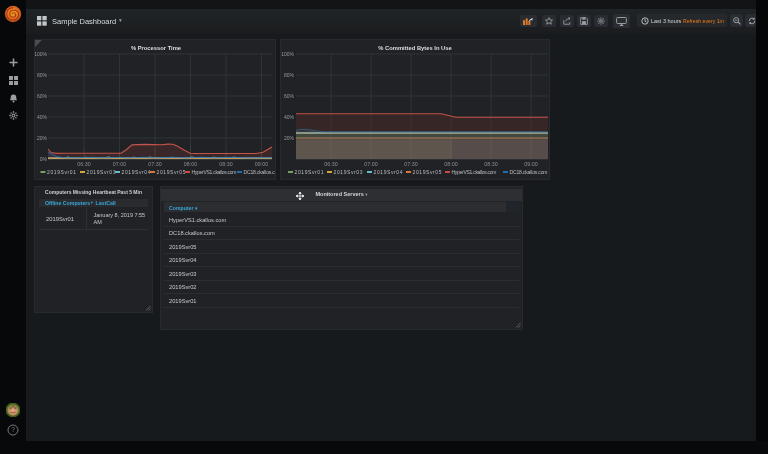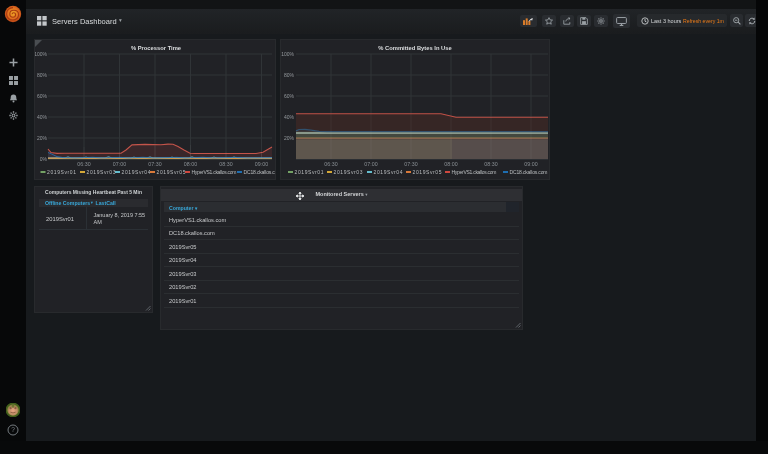--- a/index.html
+++ b/index.html
@@ -80,21 +80,21 @@
   </div>
 
   <svg class="abs" style="left:37px;top:16px" width="10" height="10" viewBox="0 0 10 10">
       <g fill="#c3c7ca">
         <rect x="0" y="0" width="4.3" height="4.3"></rect>
         <rect x="5.4" y="0" width="4.3" height="4.3"></rect>
         <rect x="0" y="5.4" width="4.3" height="4.3"></rect>
         <rect x="5.4" y="5.4" width="4.3" height="4.3"></rect>
       </g>
     </svg>
-  <div class="abs" style="left:52px;top:16.5px;font-size:7.5px;color:#d8dbdd;">Servers Dashboard</div>
+  <div class="abs" style="left:52px;top:16.5px;font-size:7.5px;color:#d8dbdd;">Sample Dashboard</div>
   <div class="abs" style="left:119px;top:17px;font-size:5.5px;color:#9aa0a4;">▾</div>
 
   <div class="abs" style="left:520px;top:15px;width:17px;height:12px;background:#292c30;border-radius:2px;"></div>
   <svg class="abs" style="left:523px;top:17px" width="11" height="8" viewBox="0 0 11 8">
       <rect x="0" y="3.2" width="2" height="4.8" fill="#d97d2b"></rect>
       <rect x="2.7" y="1.4" width="2" height="6.6" fill="#d97d2b"></rect>
       <rect x="5.4" y="4" width="2" height="4" fill="#d97d2b"></rect>
       <path d="M6.6 2.6 L9.9 1 L9.2 3.6 Z" fill="#d6d8d9"></path>
       <path d="M5.8 4.2 L8.7 2" stroke="#d6d8d9" stroke-width="0.9"></path>
     </svg>

